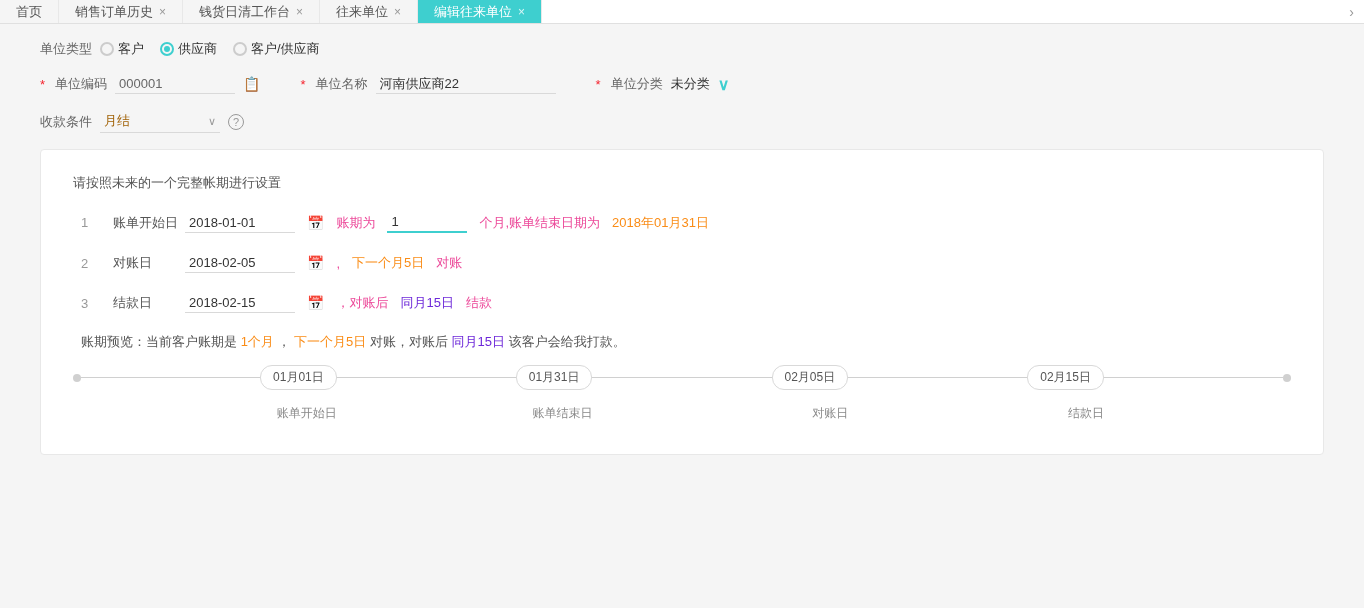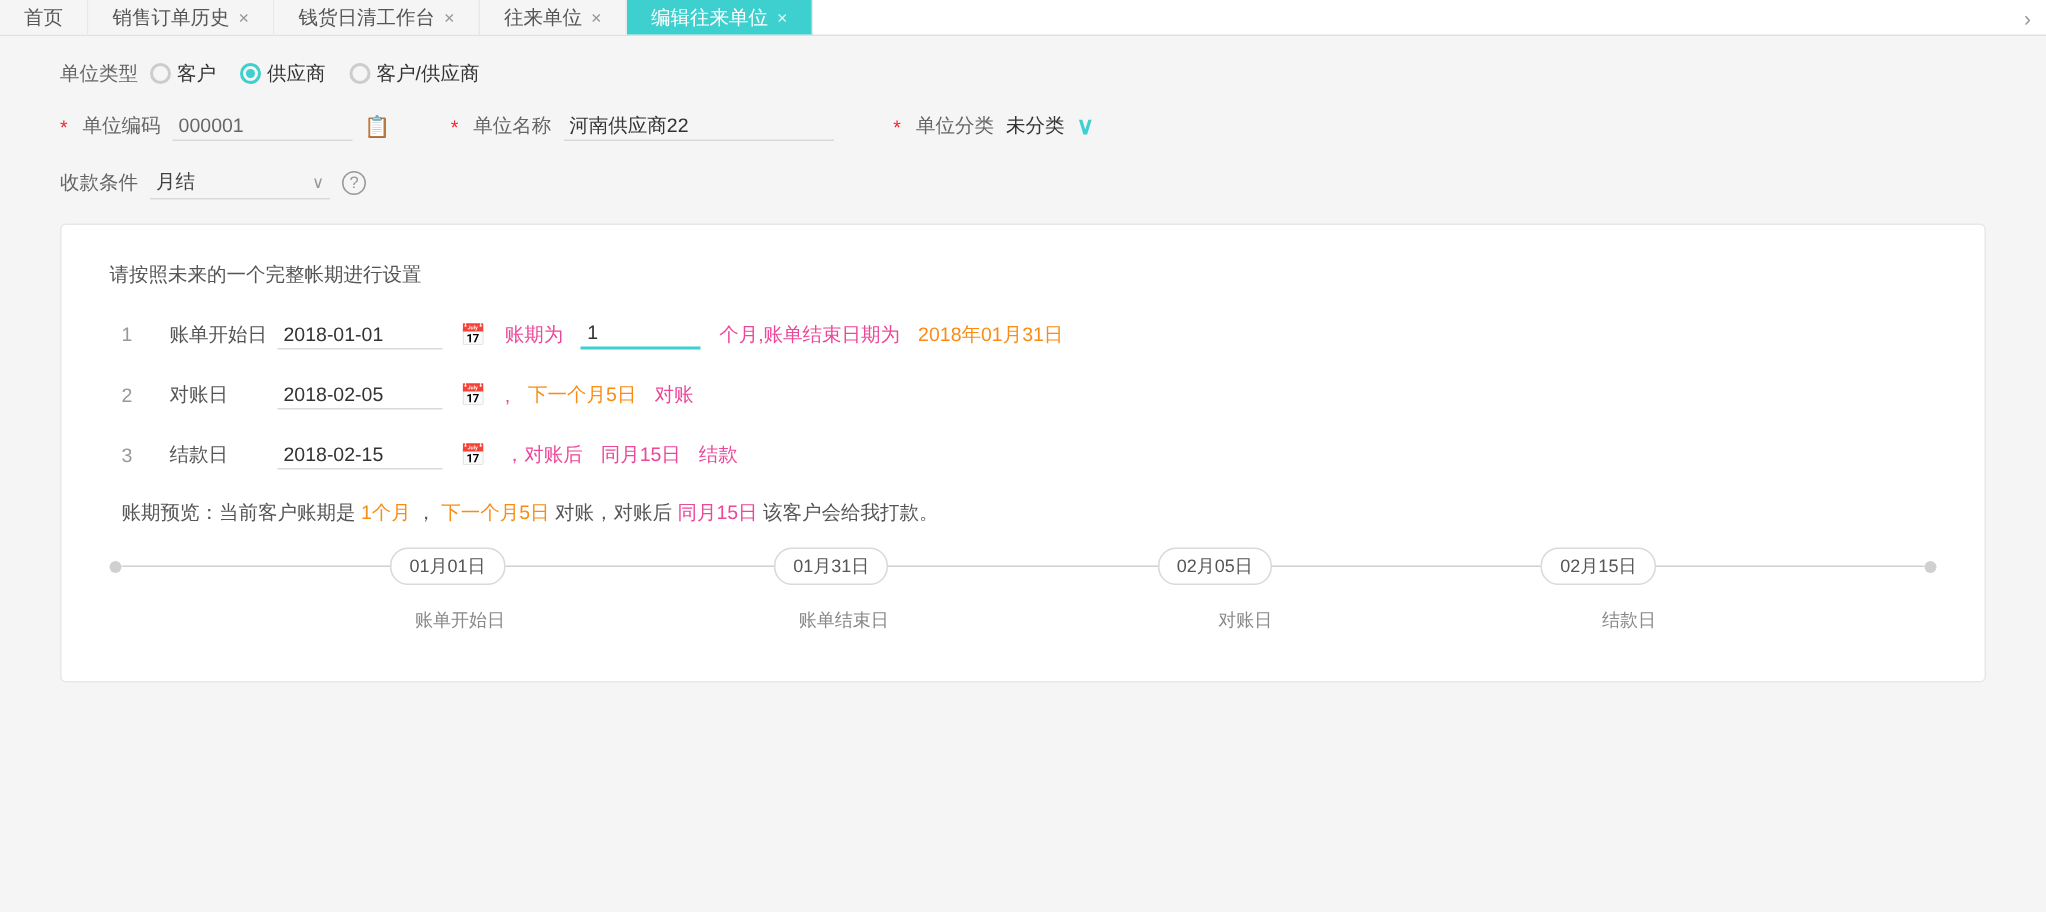--- a/index.html
+++ b/index.html
@@ -133,21 +133,21 @@
     .select-field {
       display: flex;
       align-items: center;
       border-bottom: 1px solid #d9d9d9;
       padding: 2px 4px;
       min-width: 120px;
       gap: 4px;
     }
     .select-value {
       flex: 1;
-      color: #404040;
+      color: #a16207;
     }
     .select-arrow {
       color: #999;
       font-size: 11px;
     }
     .classify-select {
       display: flex;
       align-items: center;
       gap: 8px;
       min-width: 140px;
@@ -235,21 +235,21 @@
       font-size: 13px;
       width: 80px;
       outline: none;
       color: #333;
       background: transparent;
     }
     .highlight-orange {
       color: #fa8c16;
     }
     .highlight-teal {
-      color: #ec4899;
+      color: #6d28d9;
     }
 
     
     .preview-text {
       font-size: 13px;
       color: #555;
       margin-bottom: 4px;
       padding: 0 8px;
     }
     .timeline-wrapper {

